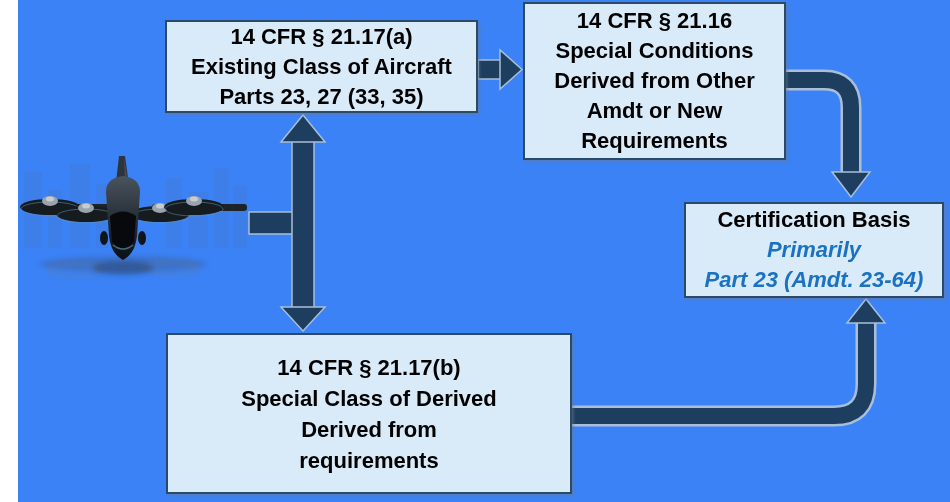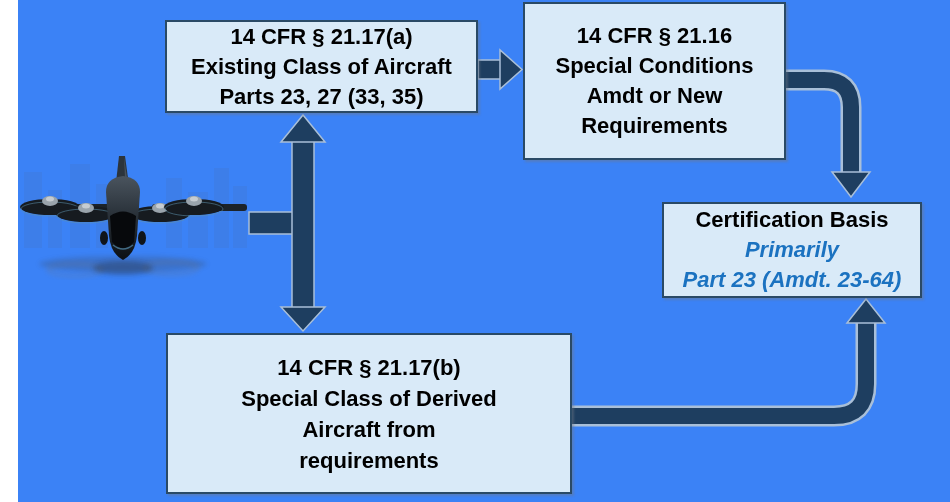--- a/index.html
+++ b/index.html
@@ -35,21 +35,21 @@
     color: #000000;
     font-weight: bold;
     font-size: 22px;
     line-height: 30px;
   }
   .fbox .ln { white-space: nowrap; }
   .fbox .italic { }
   .fbox .blue { color: #1b72c0; font-style: italic; }
   #box-existing   { left: 147px; top: 20px;  width: 313px; height: 93px; }
   #box-spcond     { left: 505px; top: 2px;   width: 263px; height: 158px; }
-  #box-certbasis  { left: 644px; top: 202px; width: 260px; height: 96px; }
+  #box-certbasis  { left: 666px; top: 202px; width: 260px; height: 96px; }
   #box-spclass    { left: 148px; top: 333px; width: 406px; height: 161px; line-height: 31px; }
   .aircraft-wrap {
     position: absolute;
     left: 0; top: 150px;
     width: 235px; height: 130px;
   }
 </style>
 </head>
 <body>
 
@@ -163,30 +163,31 @@
 
   <div class="fbox" id="box-existing">
     <div class="ln">14 CFR § 21.17(a)</div>
     <div class="ln italic">Existing Class of Aircraft</div>
     <div class="ln">Parts 23, 27 (33, 35)</div>
   </div>
 
   <div class="fbox" id="box-spcond">
     <div class="ln">14 CFR § 21.16</div>
     <div class="ln">Special Conditions</div>
+    <div class="ln">Derived from Other</div>
     <div class="ln">Amdt or New</div>
     <div class="ln">Requirements</div>
   </div>
 
   <div class="fbox" id="box-certbasis">
     <div class="ln">Certification Basis</div>
     <div class="ln blue">Primarily</div>
     <div class="ln blue">Part 23 (Amdt. 23-64)</div>
   </div>
 
   <div class="fbox" id="box-spclass">
     <div class="ln">14 CFR § 21.17(b)</div>
     <div class="ln italic">Special Class of Derived</div>
-    <div class="ln">Aircraft from</div>
+    <div class="ln">Derived from</div>
     <div class="ln">requirements</div>
   </div>
 
 </div>
 
 </body></html>

